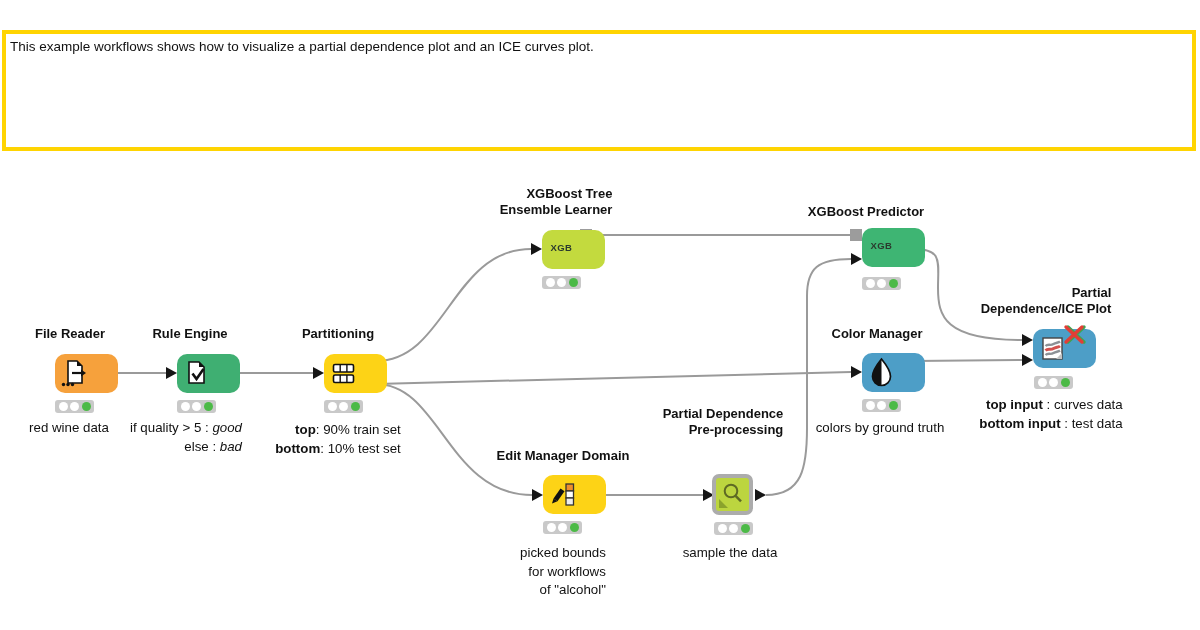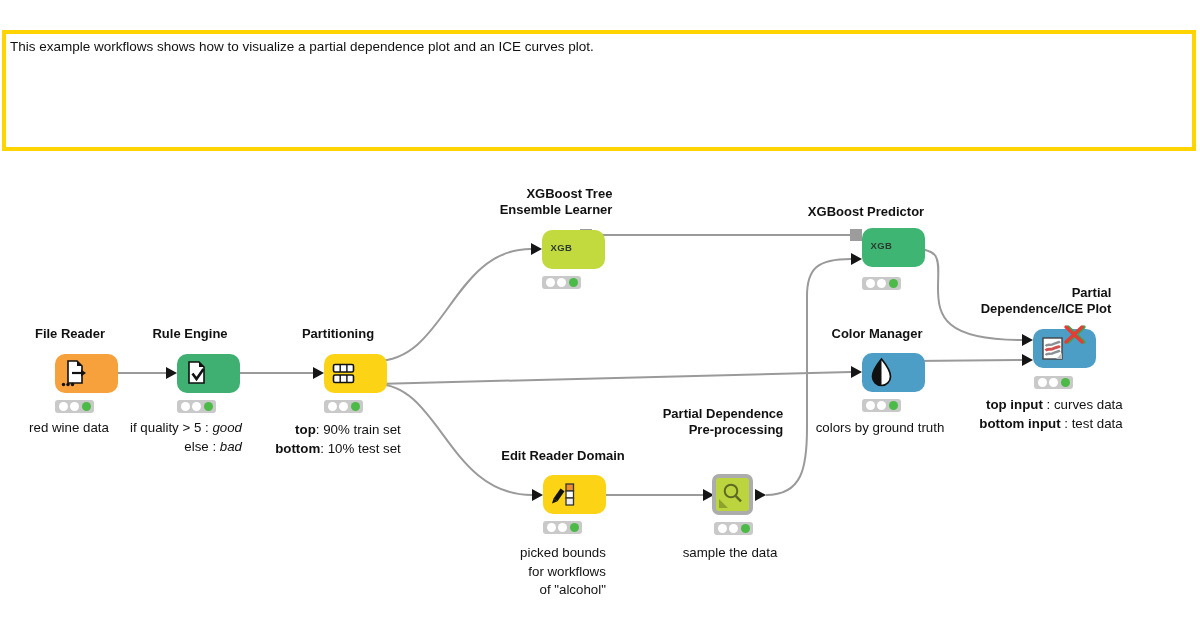--- a/index.html
+++ b/index.html
@@ -178,21 +178,21 @@
     <path d="M19.5 6 C19.5 6 10.5 17 10.5 23.5 a9 9 0 0 0 18 0 C28.5 17 19.5 6 19.5 6 Z" fill="#111" clip-path="url(#halfL)"></path>
   </svg>
 </div>
 <div class="tl" style="left:862px;top:399px">
     <span class="c w"></span>
     <span class="c w"></span>
     <span class="c g"></span>
   </div>
 <div class="comment" style="left:880px;top:419px"><span>colors by ground truth</span></div>
 
-<div class="title" style="left:563px;top:448px">Edit Reader Domain</div>
+<div class="title" style="left:563px;top:448px">Edit Manager Domain</div>
 <div class="node" style="left:543px;top:475px;background:#FDD316">
   <svg width="39" height="39" viewBox="0 0 39 39">
     <g>
       <rect x="23" y="9" width="7.5" height="7" fill="#EE8E2D" stroke="#333" stroke-width="1.3"></rect>
       <rect x="23" y="16" width="7.5" height="7" fill="#fff" stroke="#333" stroke-width="1.3"></rect>
       <rect x="23" y="23" width="7.5" height="7" fill="#EDEDED" stroke="#333" stroke-width="1.3"></rect>
     </g>
     <path d="M10.5 23.5 L17.5 13.5 L21.5 16.2 L14.5 26.2 Z" fill="#111"></path>
     <path d="M10.5 23.5 L9 28.6 L14.5 26.2 Z" fill="#111"></path>
   </svg>

